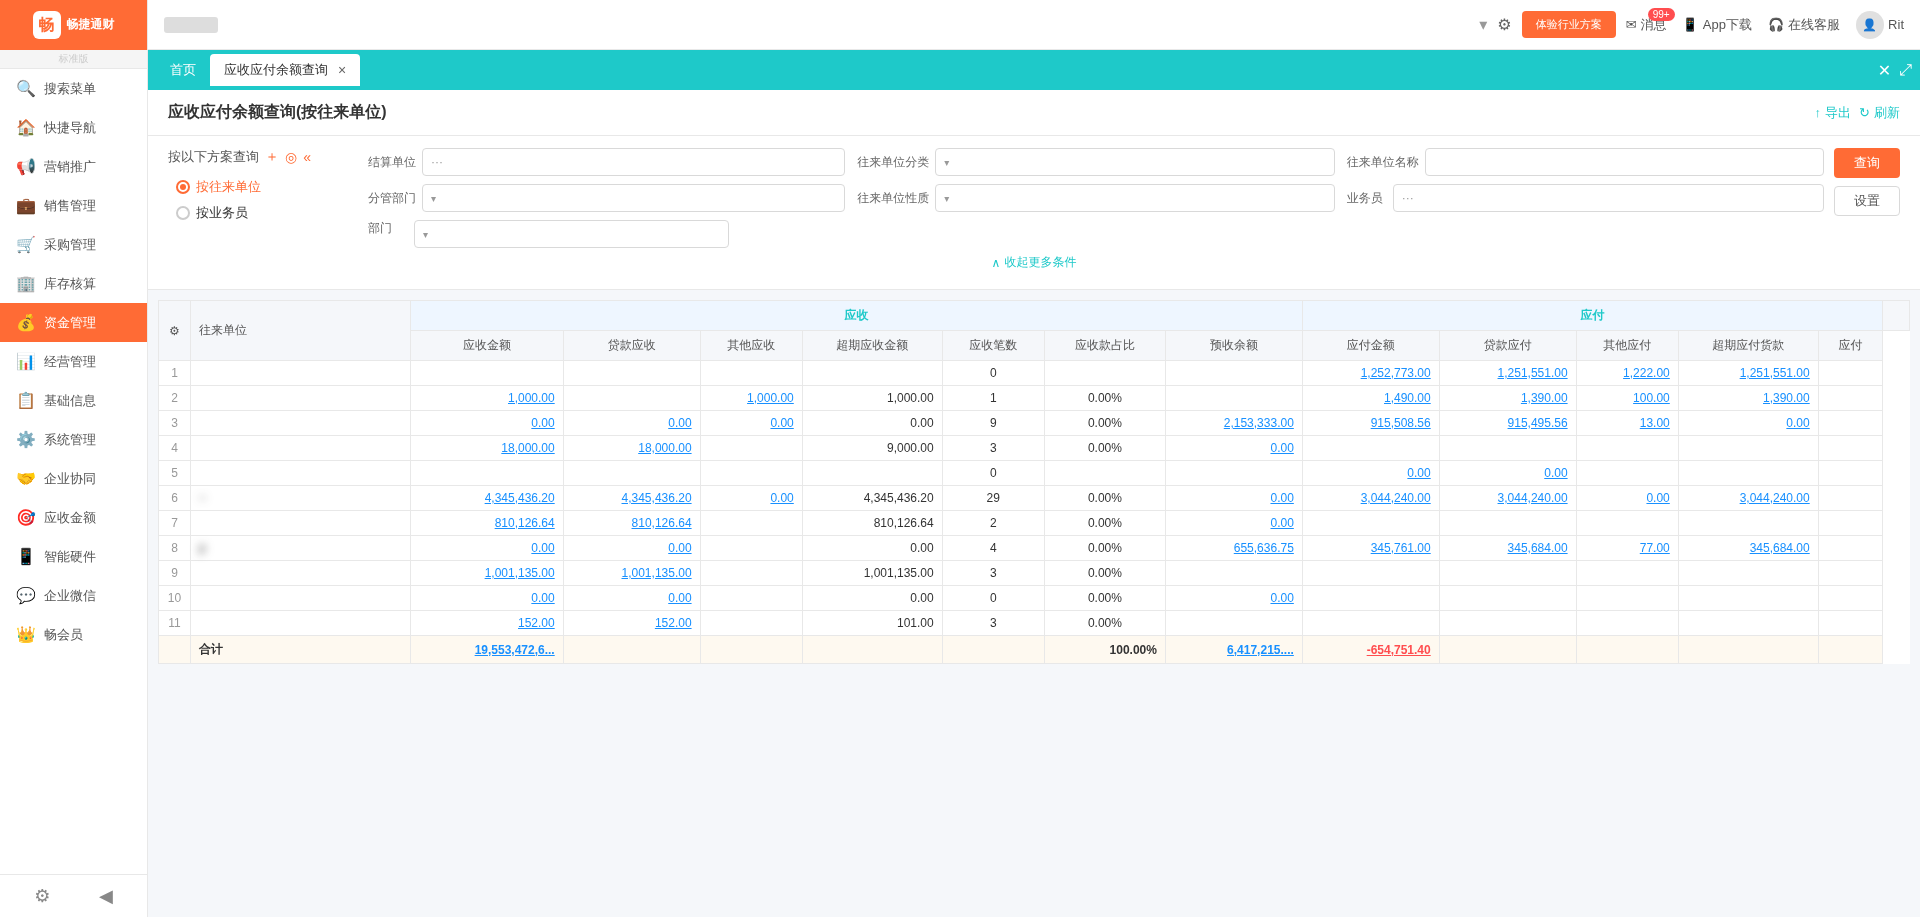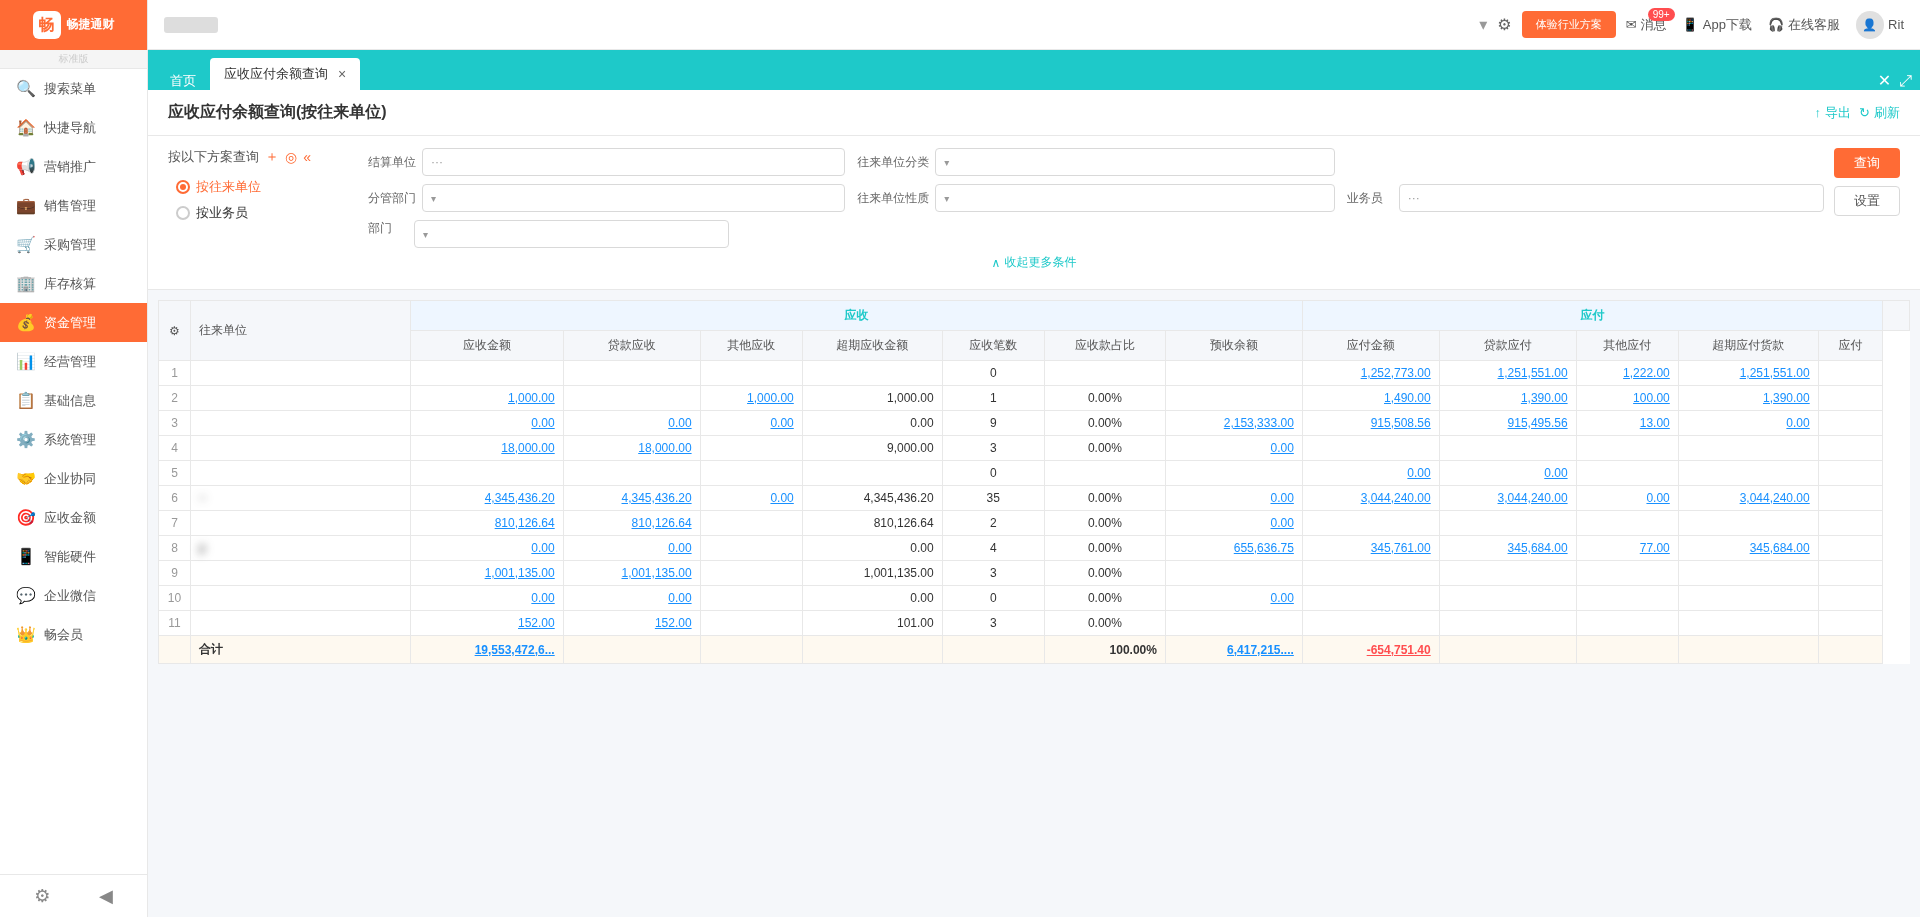--- a/index.html
+++ b/index.html
@@ -50,21 +50,21 @@
     .user-avatar { width: 28px; height: 28px; border-radius: 50%; background: #e0e0e0; display: flex; align-items: center; justify-content: center; font-size: 12px; color: #999; }
 
     
     .main-content {
       position: fixed; left: 148px; top: 50px; right: 0; bottom: 0;
       display: flex; flex-direction: column; overflow: hidden;
     }
 
     
     .tab-bar {
-      background: #1ec9c9; display: flex; align-items: flex-end; height: 40px; padding: 0 8px;
+      background: #1ec9c9; display: flex; align-items: center; height: 40px; padding: 15px 8px;
       border-bottom: none; flex-shrink: 0;
     }
     .tab-item {
       display: flex; align-items: center; gap: 6px; padding: 0 14px; height: 32px;
       border-radius: 4px 4px 0 0; cursor: pointer; font-size: 13px; color: rgba(255,255,255,0.8);
     }
     .tab-item.active { background: #fff; color: #333; }
     .tab-item .tab-close { color: #666; font-size: 14px; cursor: pointer; margin-left: 4px; }
     .tab-home { color: #fff; font-size: 13px; padding: 0 14px; cursor: pointer; }
     .tab-bar-right { margin-left: auto; display: flex; align-items: center; gap: 8px; }
@@ -303,36 +303,40 @@
                 <div class="filter-input">
                   <span class="dots">···</span>
                 </div>
               </div>
               <div style="display:flex; align-items:center; gap:6px;">
                 <span style="color:#666; font-size:12px; white-space:nowrap;">往来单位分类</span>
                 <div class="filter-input">
                   <span class="arrow">▾</span>
                 </div>
               </div>
+              <div style="display:flex; align-items:center; gap:6px;">
+                <span style="color:#666; font-size:12px; white-space:nowrap;">往来单位名称</span>
+                <div class="filter-input"></div>
+              </div>
             </div>
 
             <div style="display:grid; grid-template-columns:1fr 1fr 1fr; gap:8px 12px; margin-bottom:8px;">
               <div style="display:flex; align-items:center; gap:6px;">
                 <span style="color:#666; font-size:12px; white-space:nowrap;">分管部门</span>
                 <div class="filter-input">
                   <span class="arrow">▾</span>
                 </div>
               </div>
               <div style="display:flex; align-items:center; gap:6px;">
                 <span style="color:#666; font-size:12px; white-space:nowrap;">往来单位性质</span>
                 <div class="filter-input">
                   <span class="arrow">▾</span>
                 </div>
               </div>
-              <div style="display:flex; align-items:center; gap:16px;">
+              <div style="display:flex; align-items:center; gap:10px;">
                 <span style="color:#666; font-size:12px; white-space:nowrap;">业务员</span>
                 <div class="filter-input">
                   <span class="dots">···</span>
                 </div>
               </div>
             </div>
 
             <div style="display:grid; grid-template-columns:1fr 3fr; gap:8px 12px;">
               <div style="display:flex; gap:22px;">
                 <span style="color:#666; font-size:12px; white-space:nowrap;">部门</span>
@@ -466,21 +470,21 @@
               <td class=""></td>
               <td class=""></td>
             </tr>
             <tr>
               <td class="row-num">6</td>
               <td class="left col-partner" style="filter: blur(4px); user-select: none;">~</td>
               <td class=""><a>4,345,436.20</a></td>
               <td class=""><a>4,345,436.20</a></td>
               <td class=""><a>0.00</a></td>
               <td class="">4,345,436.20</td>
-              <td class="center">35</td>
+              <td class="center">29</td>
               <td class="center">0.00%</td>
               <td class=""><a>0.00</a></td>
               <td class=""><a>3,044,240.00</a></td>
               <td class=""><a>3,044,240.00</a></td>
               <td class=""><a>0.00</a></td>
               <td class=""><a>3,044,240.00</a></td>
               <td class=""></td>
             </tr>
             <tr>
               <td class="row-num">7</td>

